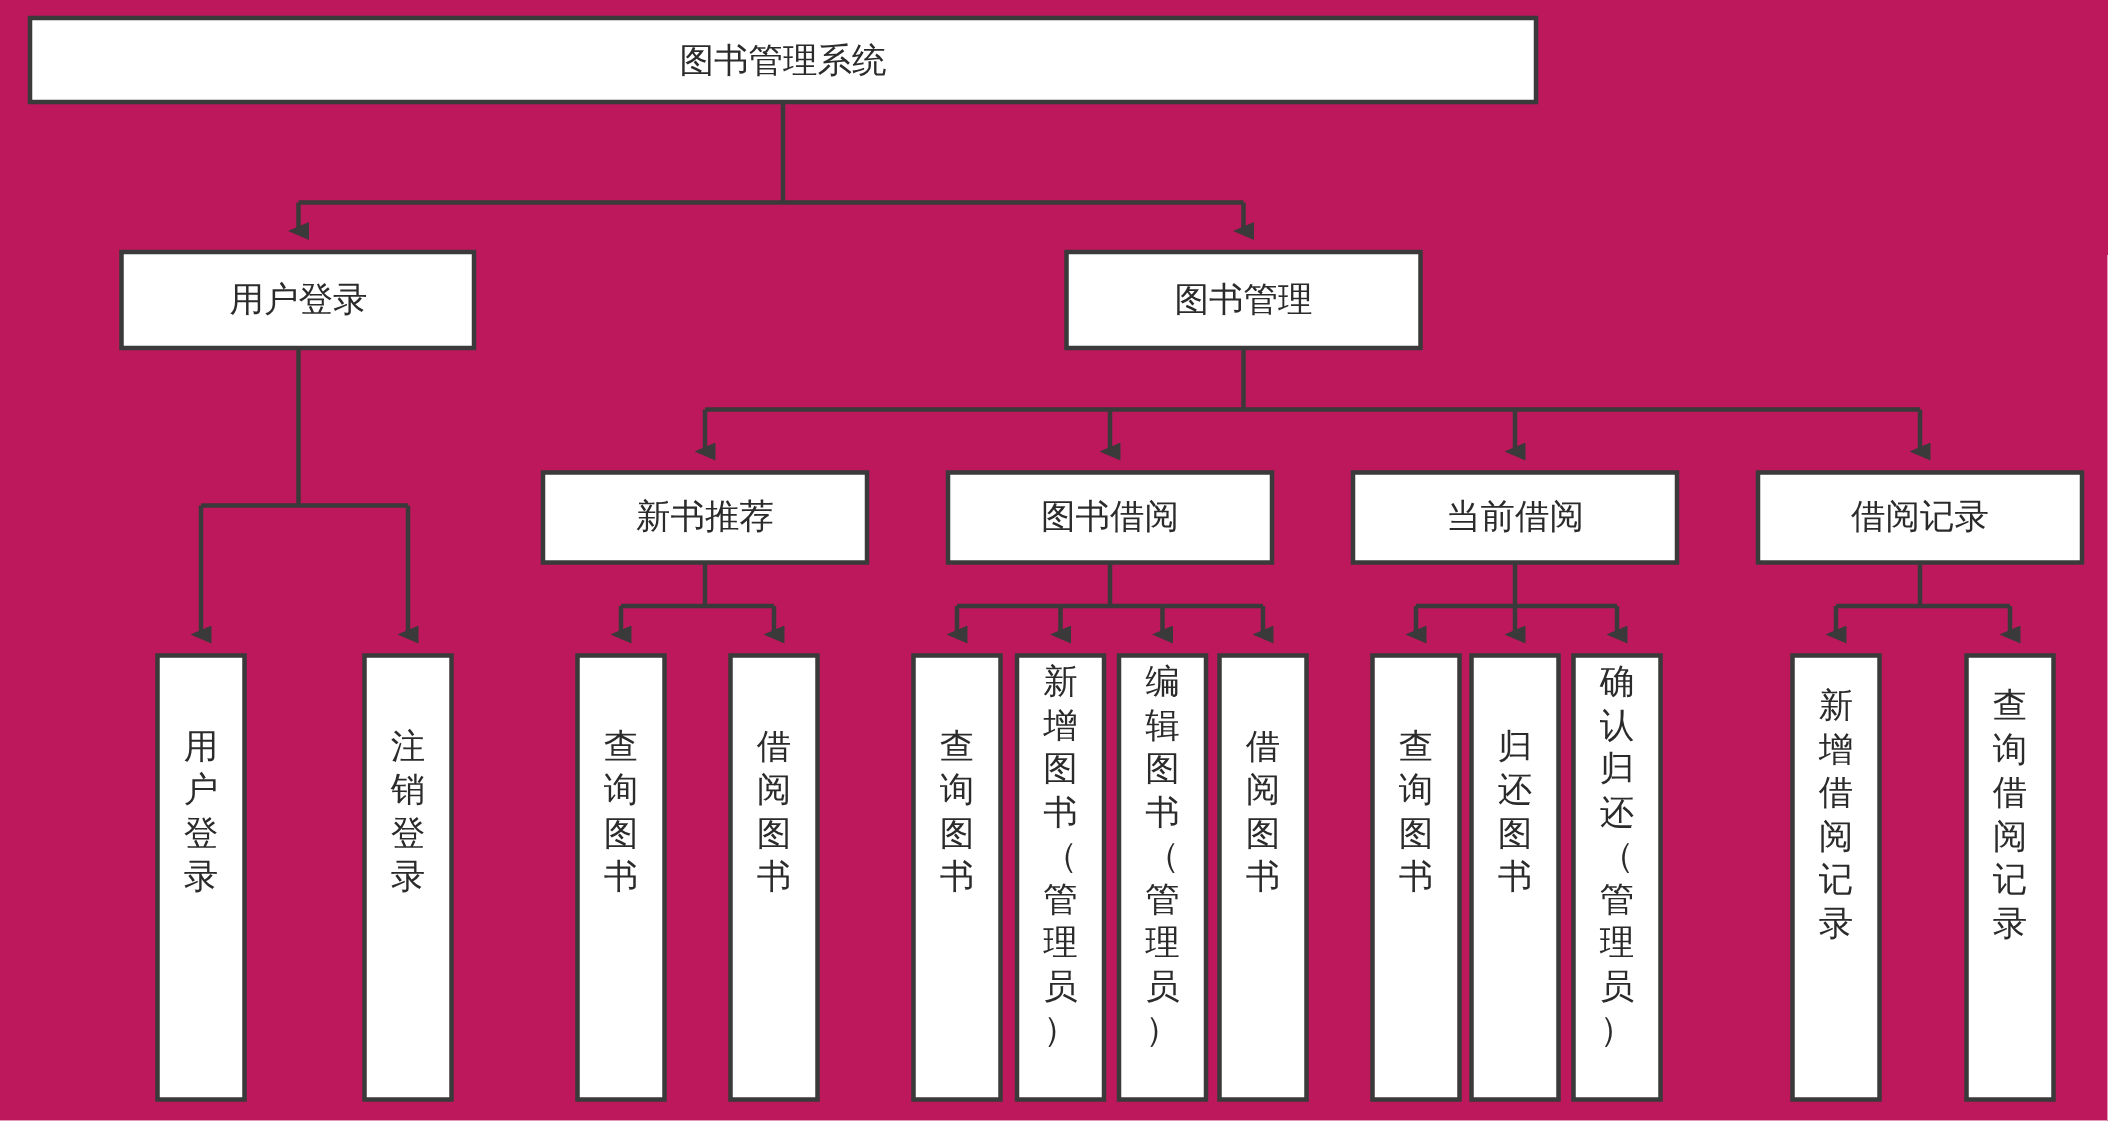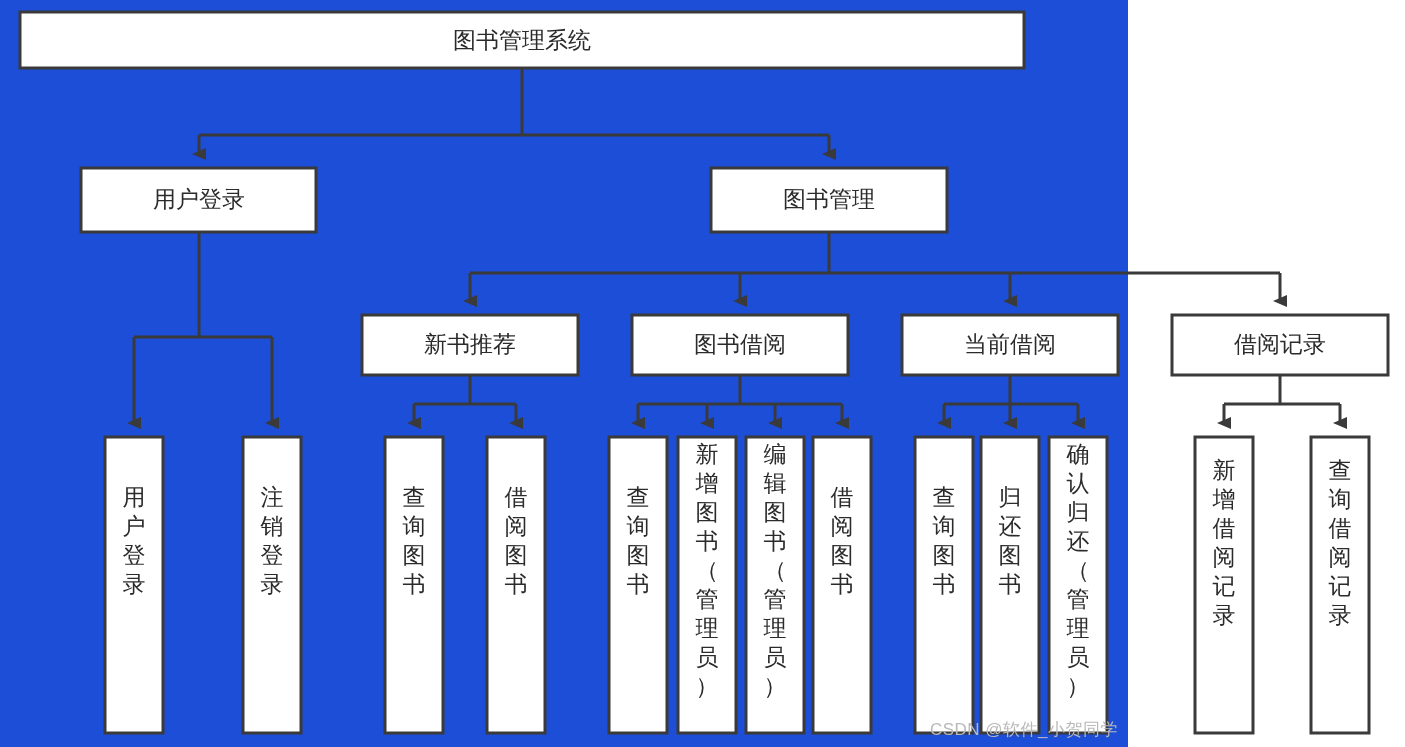--- a/index.html
+++ b/index.html
@@ -9,23 +9,23 @@
     background: #ffffff;
   }
   body {
     width: 1405px;
     height: 747px;
     font-family: "Liberation Sans", "DejaVu Sans", sans-serif;
     overflow: hidden;
   }
   #diagram-root {
     position: relative;
-    width: 1128px;
+    width: 1405px;
     height: 747px;
-    background: #1d4ed8;
+    background: #be185d;
   }
   svg.flow {
     display: block;
     width: 1405px;
     height: 747px;
   }
   .node-rect {
     fill: #ffffff;
     stroke: #3a3a3a;
     stroke-width: 3;
@@ -216,14 +216,13 @@
       <text class="node-label-v vtext" x="1224" y="478"><tspan x="1224" dy="0">新</tspan><tspan x="1224" dy="29">增</tspan><tspan x="1224" dy="29">借</tspan><tspan x="1224" dy="29">阅</tspan><tspan x="1224" dy="29">记</tspan><tspan x="1224" dy="29">录</tspan></text>
     </g>
 
     <g>
       <rect class="node-rect" x="1311" y="437" width="58" height="296"></rect>
       <text class="node-label-v vtext" x="1340" y="478"><tspan x="1340" dy="0">查</tspan><tspan x="1340" dy="29">询</tspan><tspan x="1340" dy="29">借</tspan><tspan x="1340" dy="29">阅</tspan><tspan x="1340" dy="29">记</tspan><tspan x="1340" dy="29">录</tspan></text>
     </g>
 
   </svg>
 
-  <div class="watermark">CSDN @软件_小贺同学</div>
 </div>
 
 </body></html>

